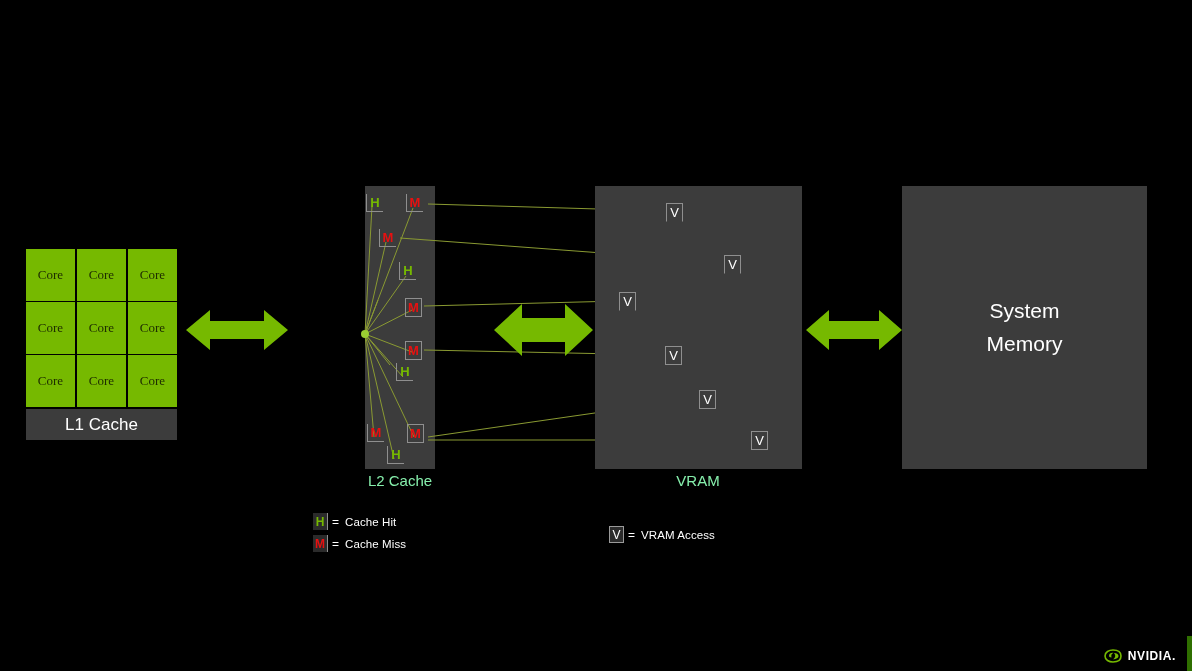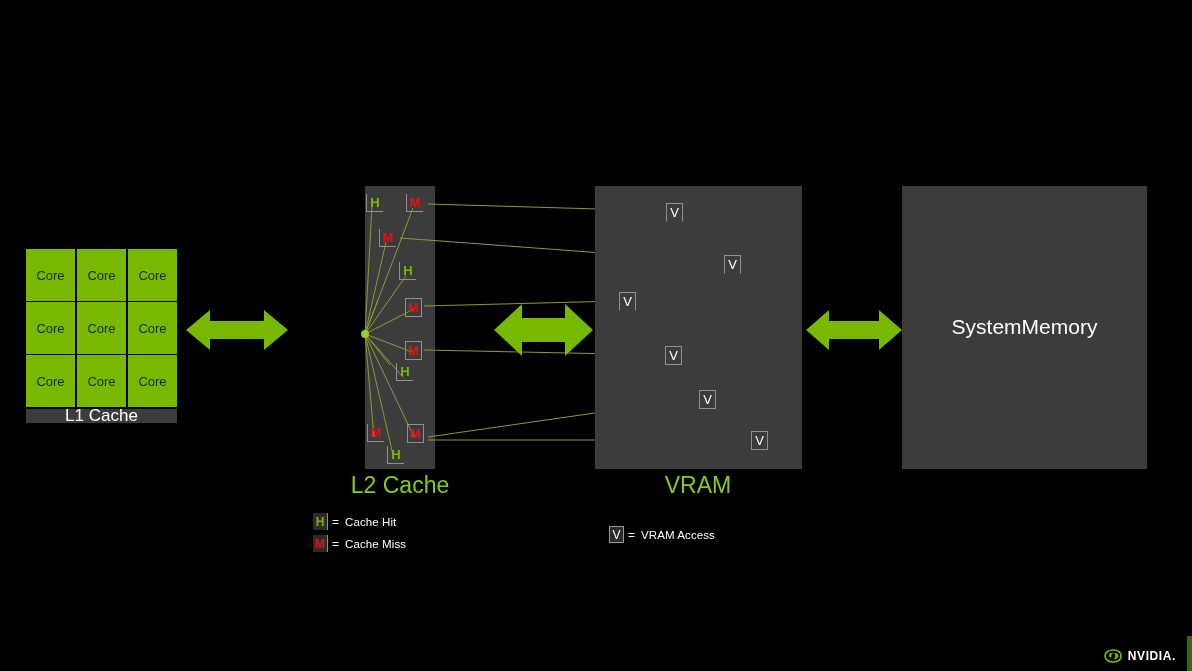--- a/index.html
+++ b/index.html
@@ -48,24 +48,25 @@
     grid-template-rows: repeat(3, 52px);
     gap: 1px 2px;
   }
   .core-cell {
     background: #76b900;
     display: flex;
     align-items: center;
     justify-content: center;
     font-size: 13px;
     color: #1d2b00;
+    font-family: Liberation Serif, serif;
   }
   #l1-cache {
     margin-top: 2px;
-    height: 14px;
+    height: 31px;
     background: #3c3c3c;
     display: flex;
     align-items: center;
     justify-content: center;
     font-size: 17px;
     color: #ffffff;
   }
 
   
   .arrow {
@@ -80,35 +81,35 @@
     position: absolute;
     background: #3c3c3c;
   }
   #l2-box   { left: 365px; top: 186px; width: 70px;  height: 283px; }
   #vram-box { left: 595px; top: 186px; width: 207px; height: 283px; }
   #sys-box  { left: 902px; top: 186px; width: 245px; height: 283px; }
 
   .col-label {
     position: absolute;
     top: 472px;
-    font-size: 23px;
-    color: #84cc16;
+    font-size: 15px;
+    color: #86efac;
     text-align: center;
   }
   #label-l2   { left: 330px; width: 140px; }
   #label-vram { left: 628px; width: 140px; }
 
   #sys-label {
     position: absolute;
     left: 902px;
     top: 186px;
     width: 245px;
     height: 283px;
     display: flex;
-    flex-direction: row;
+    flex-direction: column;
     align-items: center;
     justify-content: center;
     font-size: 21px;
     line-height: 1.55;
     color: #ffffff;
   }
 
   
   .marker {
     position: absolute;

